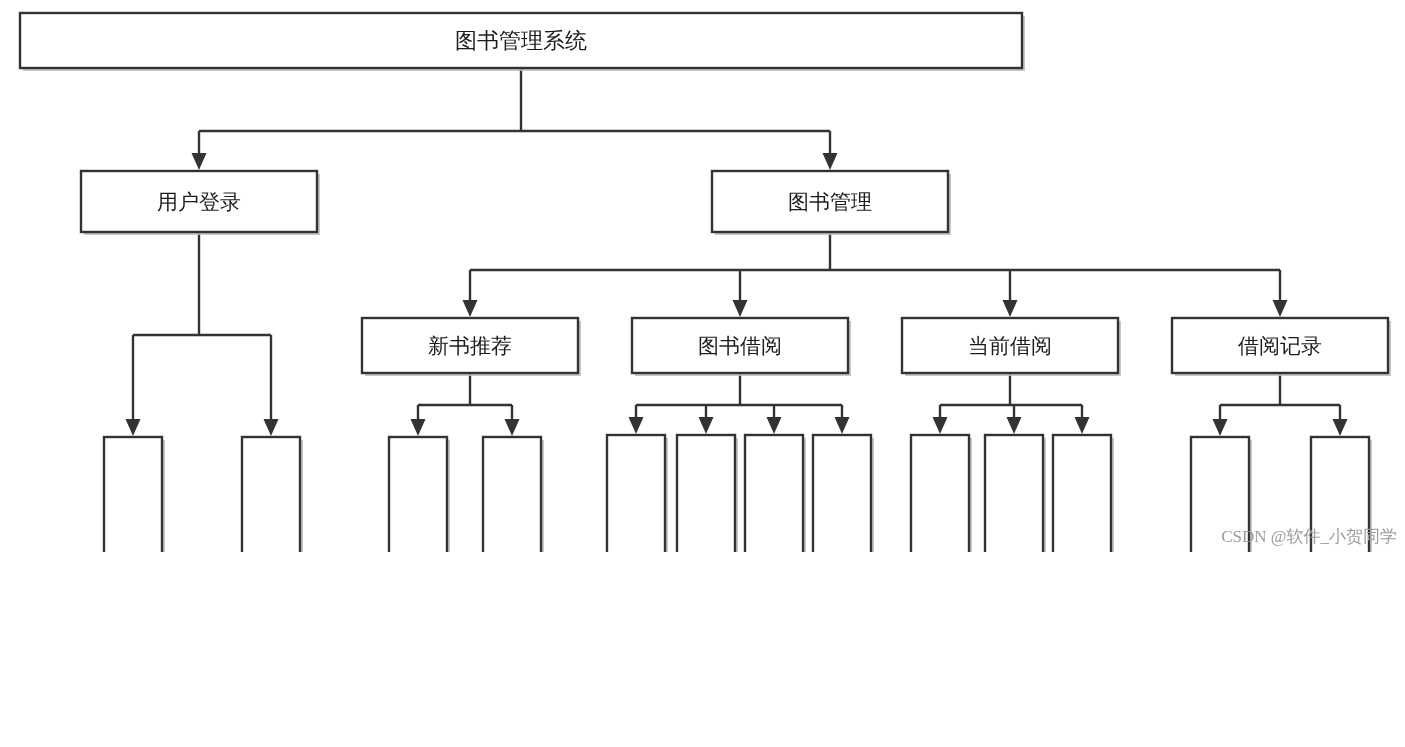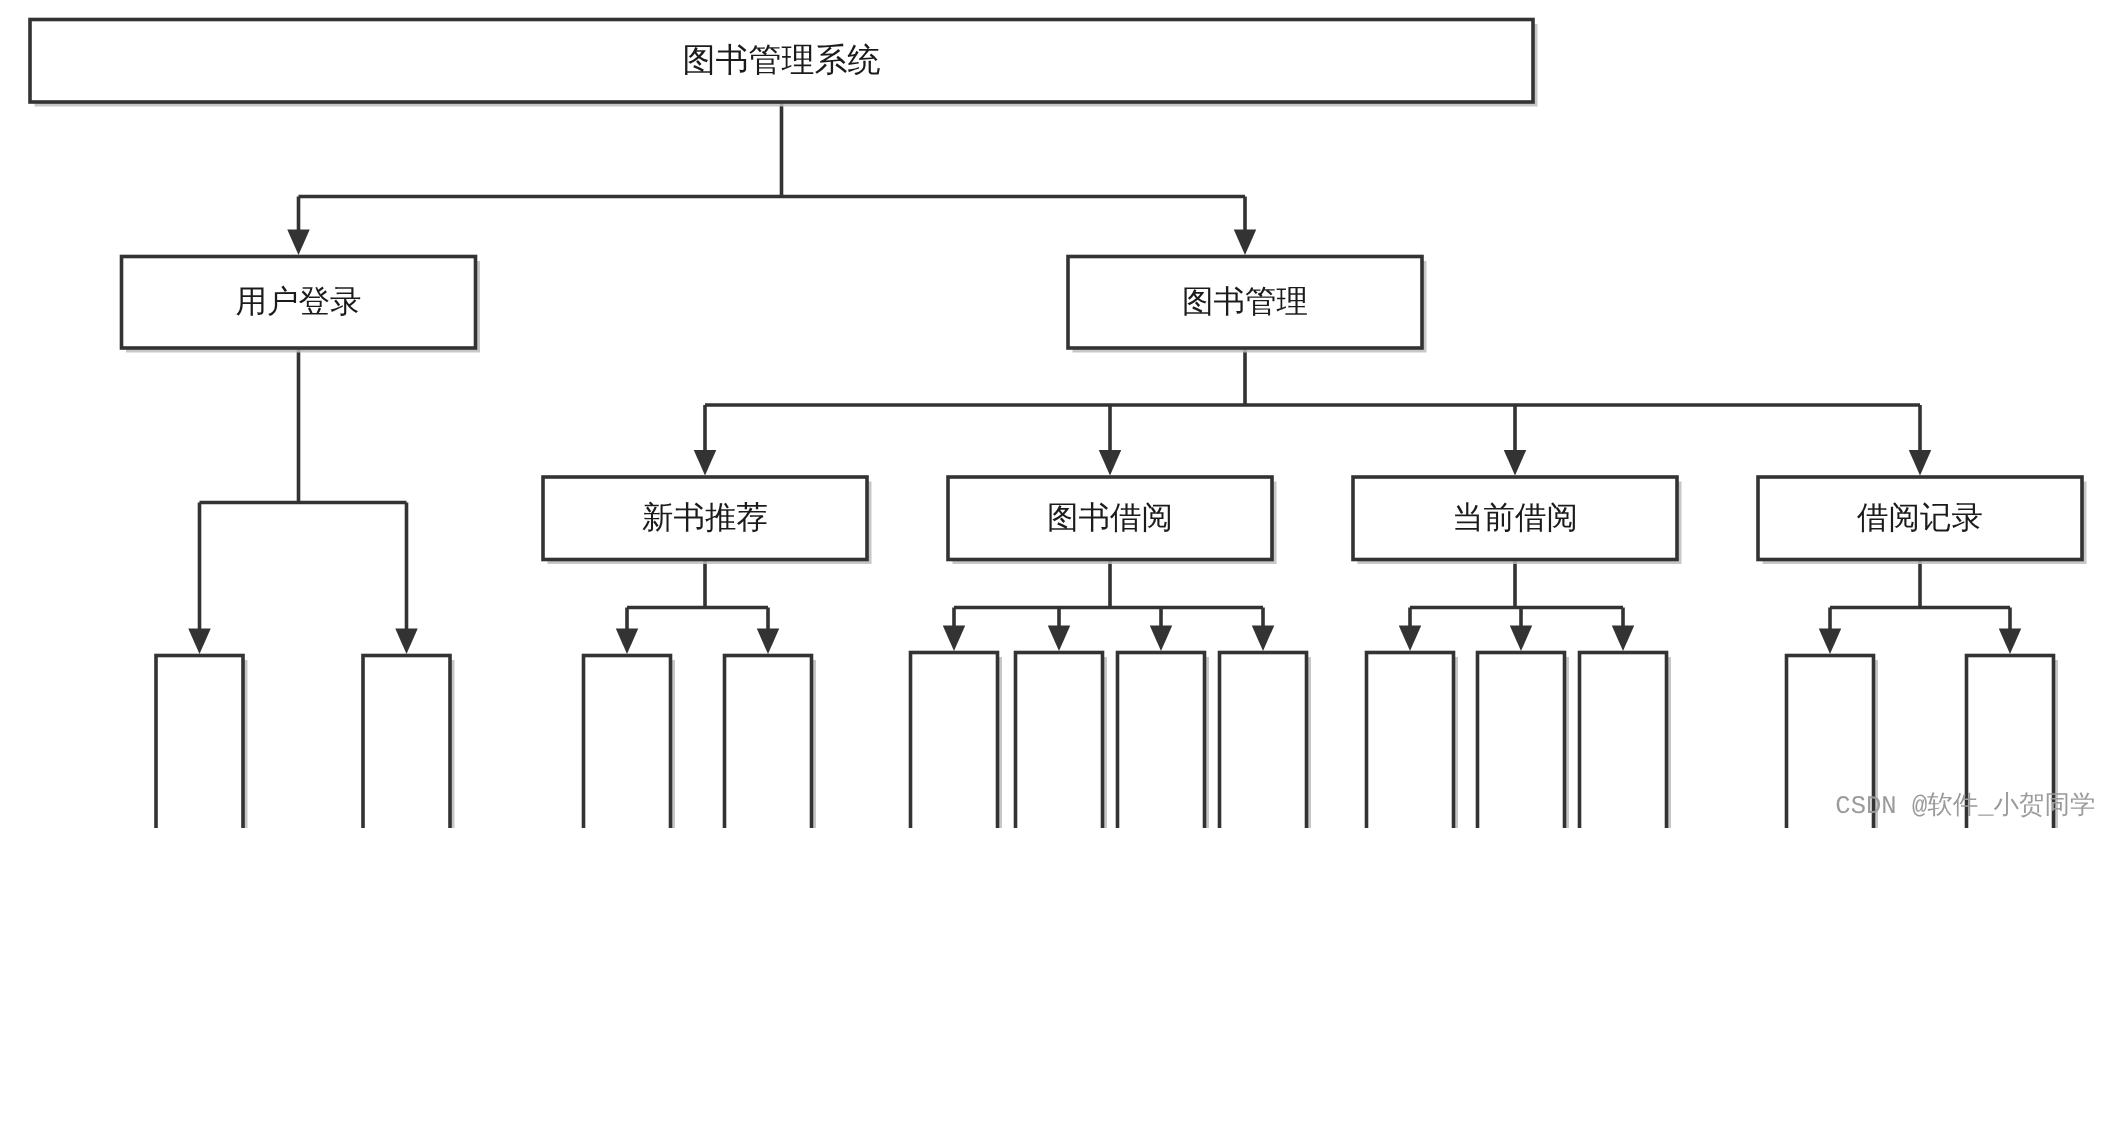--- a/index.html
+++ b/index.html
@@ -73,21 +73,21 @@
     justify-content: center;
     text-align: center;
     white-space: nowrap;
     pointer-events: none;
     user-select: none;
   }
   .watermark {
     position: absolute;
     right: 8px;
     bottom: 4px;
-    font-family: Liberation Mono, monospace;
+    font-family: Liberation Serif, serif;
     font-size: 17px;
     color: #9b9b9b;
     white-space: nowrap;
     user-select: none;
     margin-left: 16px;
   }
 </style>
 </head>
 <body>
 

